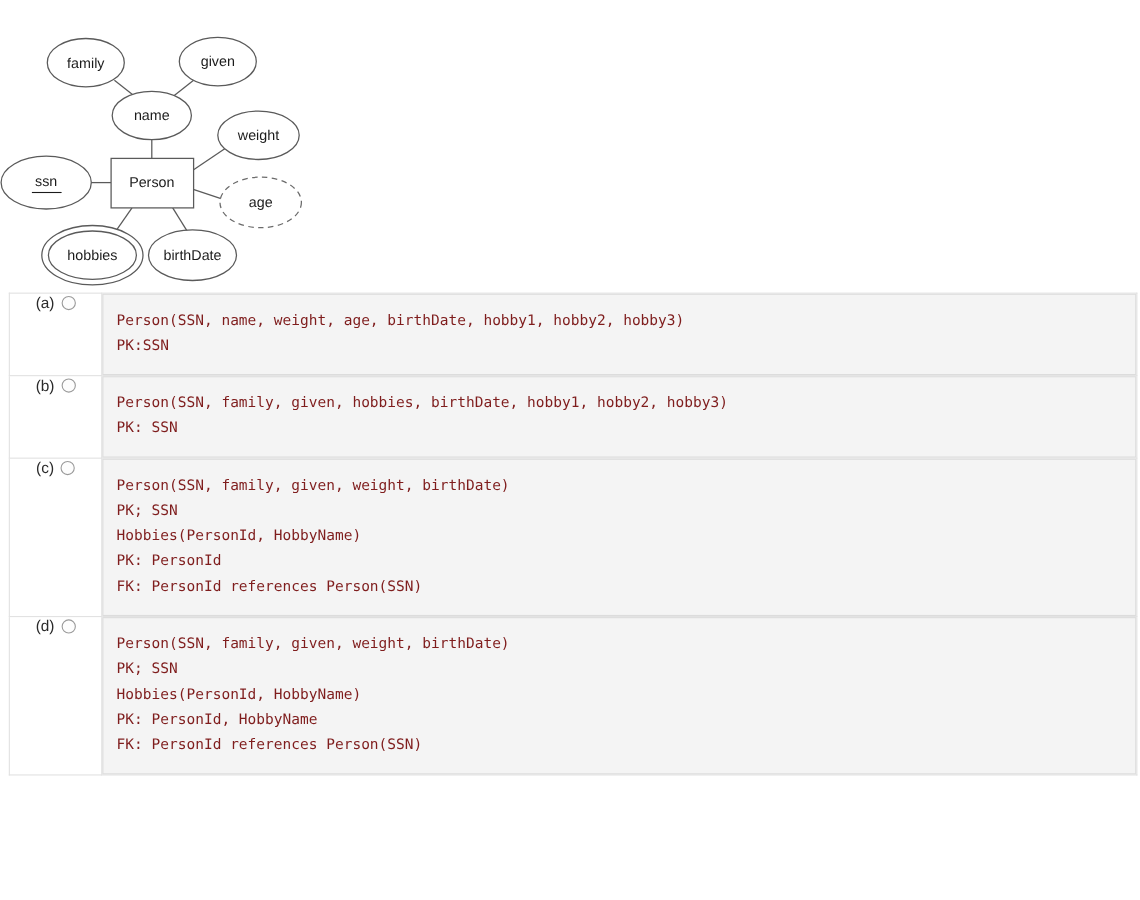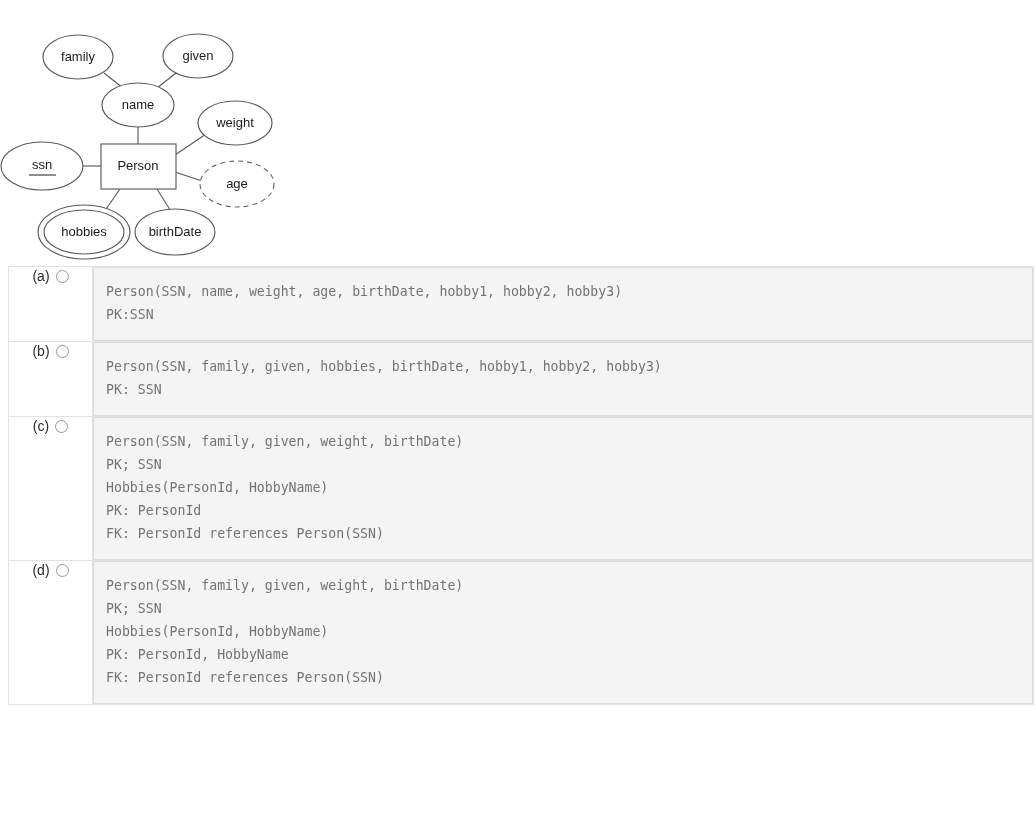--- a/index.html
+++ b/index.html
@@ -98,21 +98,21 @@
     padding: 8px 10px 14px 10px;
   }
   pre.code-box {
     margin: 0;
     background: #f4f4f4;
     border: 1px solid #dcdcdc;
     padding: 12px 12px 14px 12px;
     font-family: "DejaVu Sans Mono", "Liberation Mono", monospace;
     font-size: 13.2px;
     line-height: 23px;
-    color: #737373;
+    color: #7f1d1d;
     white-space: pre;
     overflow: hidden;
   }
 </style>
 </head>
 <body>
 
 <div id="page">
 
   <div id="er-diagram">

